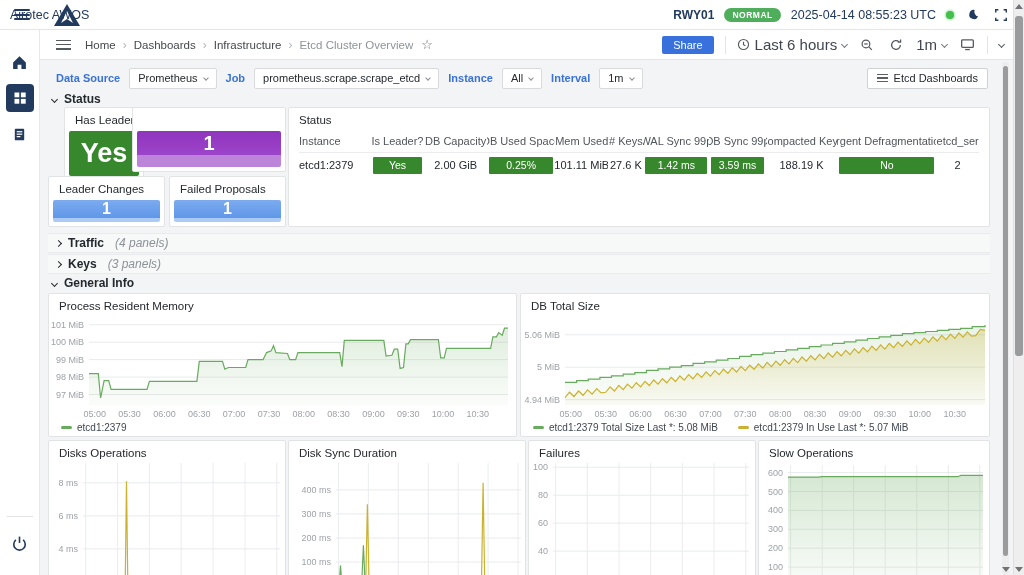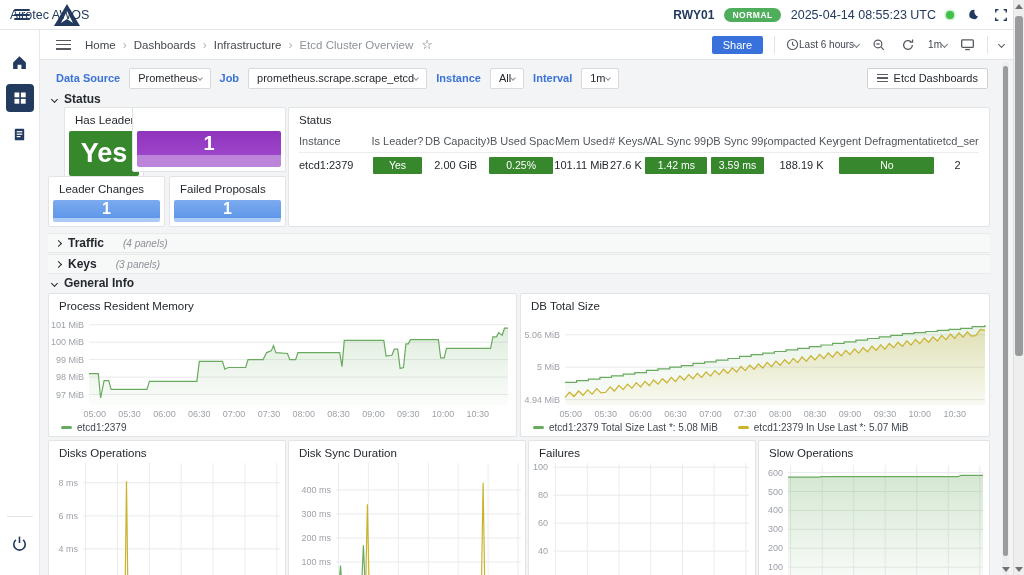--- a/index.html
+++ b/index.html
@@ -33,36 +33,36 @@
   .menu-sm{width:15px;height:10px;display:flex;flex-direction:column;justify-content:space-between;cursor:pointer;margin-right:14px}
   .menu-sm i{height:1.6px;background:#555a60}
   .crumbs{display:flex;align-items:center;gap:7px;font-size:11.5px;color:#44494f}
   .crumb{cursor:pointer}
   .crumb.current{color:#8e939a;cursor:default}
   .crumb-sep{color:#b4b7ba;font-size:12px}
   .star{font-size:13px;color:#6a6f75;margin-left:8px;cursor:pointer}
   .tb-right{margin-left:auto;display:flex;align-items:center;gap:11px;color:#555a60}
   .share-btn{background:var(--brand-blue);color:#fff;font-size:11px;padding:3px 11px;border-radius:2px;border:none;cursor:pointer}
   .tb-divider{width:1px;height:18px;background:#e2e3e5}
-  .tb-label{font-size:10px;color:#3f4650;display:flex;align-items:center;cursor:pointer}
+  .tb-label{font-size:15px;color:#3f4650;display:flex;align-items:center;gap:5px;cursor:pointer}
   .tb-label .chev{color:#73787e}
 
   
   .content{position:absolute;left:40px;top:60px;width:984px;height:515px;background:#f3f4f5;overflow:hidden}
   .filters{display:flex;align-items:center;gap:9px;padding:6px 36px 0 16px;height:30px}
   .f-label{font-size:11px;color:var(--link-blue);font-weight:bold}
-  .f-box{background:#fff;border:1px solid #d8dadd;border-radius:2px;height:21px;display:flex;align-items:center;padding:0 8px;font-size:11px;cursor:pointer}
+  .f-box{background:#fff;border:1px solid #d8dadd;border-radius:2px;height:21px;display:flex;align-items:center;padding:0 8px;font-size:11px;gap:6px;cursor:pointer}
   .f-box .chev{color:#8a8f94;width:4px;height:4px}
   .etcd-btn{margin-left:auto;background:#fff;border:1px solid #cfd2d5;border-radius:2px;height:21px;display:flex;align-items:center;gap:6px;padding:0 9px;font-size:11px;cursor:pointer}
   .mini-list{width:11px;height:8px;display:flex;flex-direction:column;justify-content:space-between}
   .mini-list i{height:1.4px;background:#5a5f65}
 
   .sec-head{position:absolute;display:flex;align-items:center;gap:7px;font-size:12px;font-weight:bold;color:#24292e;cursor:pointer}
   .sec-strip{position:absolute;left:8px;width:942px;height:20px;background:#f7f8f8;border-top:1px solid #e9eaec;border-bottom:1px solid #e9eaec;display:flex;align-items:center;padding:0 8px;gap:7px;font-size:12px;font-weight:bold;cursor:pointer}
-  .sec-strip .note{font-weight:normal;font-style:italic;font-size:10px;color:#8d9298;margin-left:12px}
+  .sec-strip .note{font-weight:normal;font-style:italic;font-size:12px;color:#8d9298;margin-left:4px}
 
   .panel{position:absolute;background:#fff;border:1px solid #e2e3e5;border-radius:2px}
   .panel-title{font-size:11.5px;font-weight:500;color:#24292e;padding:6px 10px 2px;white-space:nowrap;overflow:hidden}
   .stat-fill{position:absolute;left:4px;right:4px;top:23px;bottom:4px;display:flex;flex-direction:column;border-radius:2px;overflow:hidden}
   .stat-main{flex:1;display:flex;align-items:center;justify-content:center;color:#fff;font-weight:bold}
   .stat-strip{height:12px}
   .g-fill .stat-main{background:var(--stat-green);font-size:27px}
   .p-fill .stat-main{background:linear-gradient(180deg,#8f35bd,#9c44ca);font-size:20px}
   .p-fill .stat-strip{background:var(--stat-purple-light)}
   .b-fill .stat-main{background:linear-gradient(180deg,#7cabef,#5f97e8);font-size:16px}

